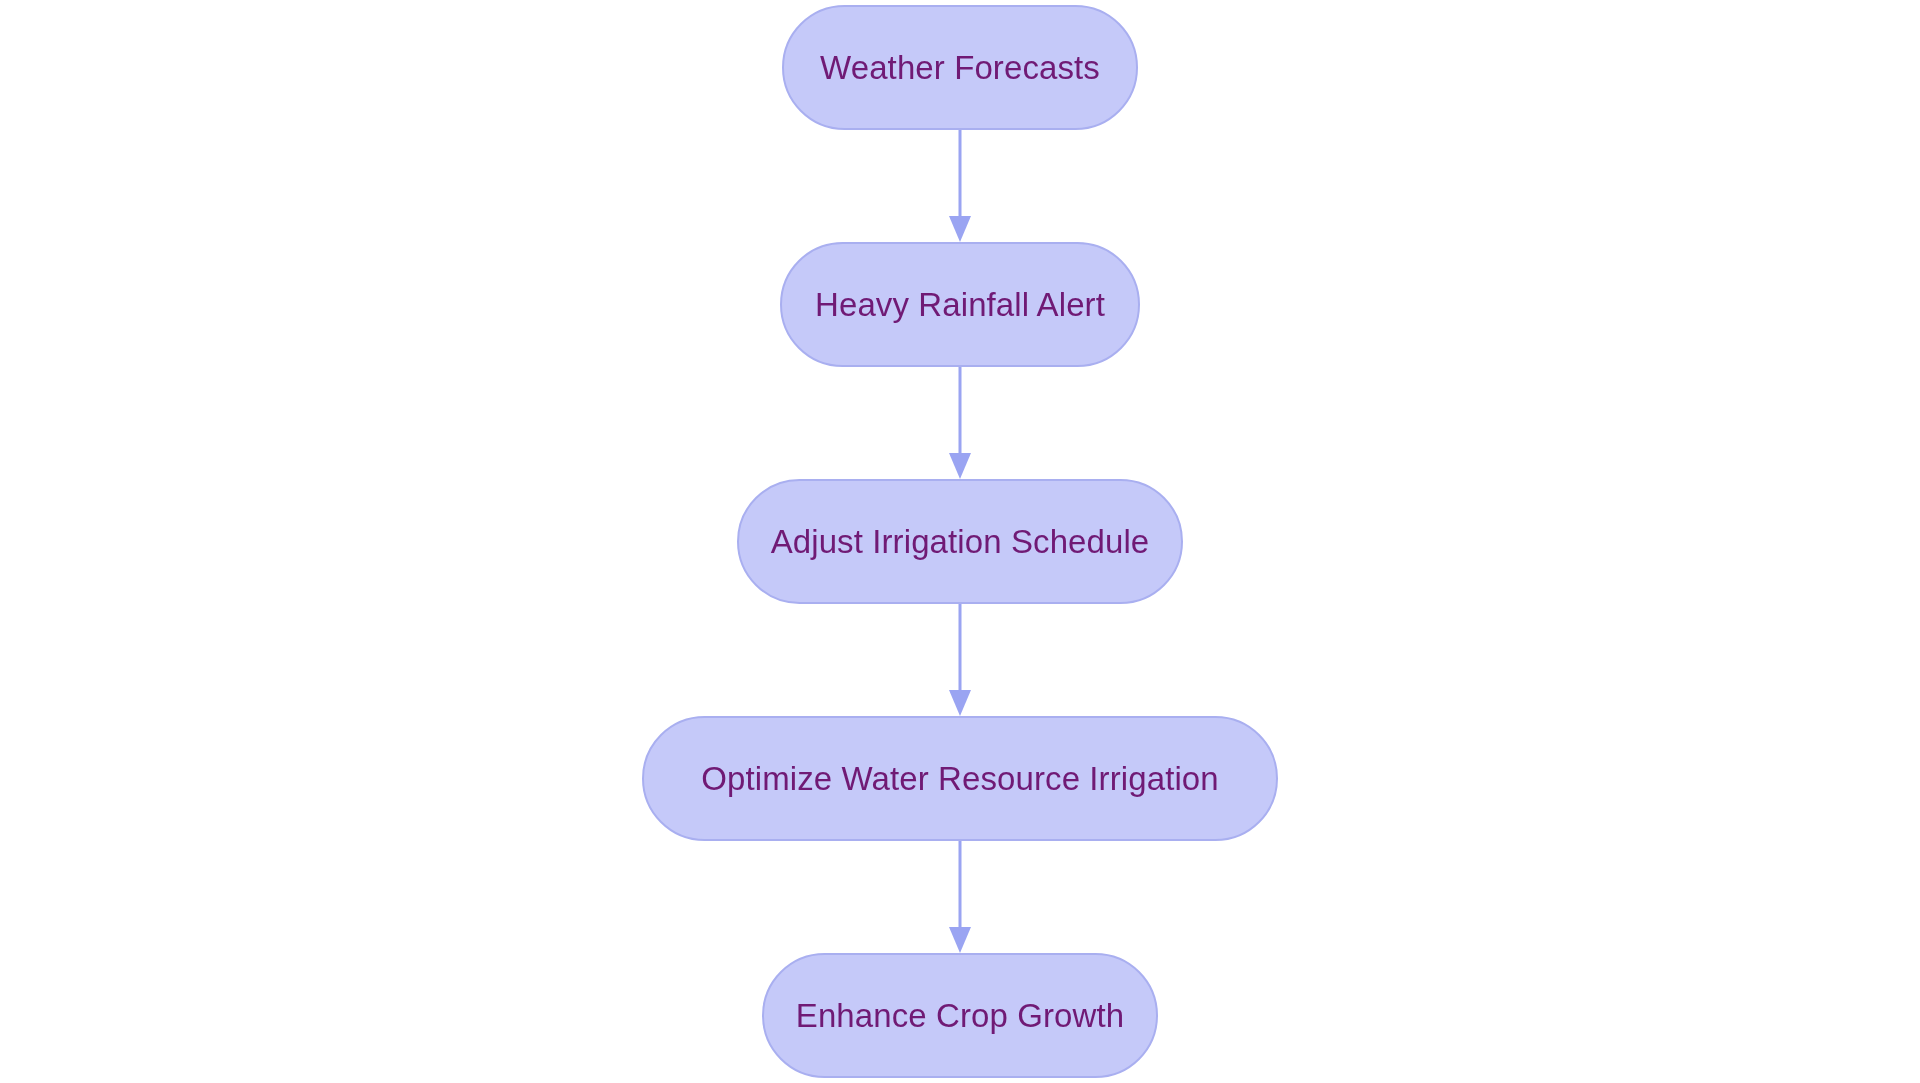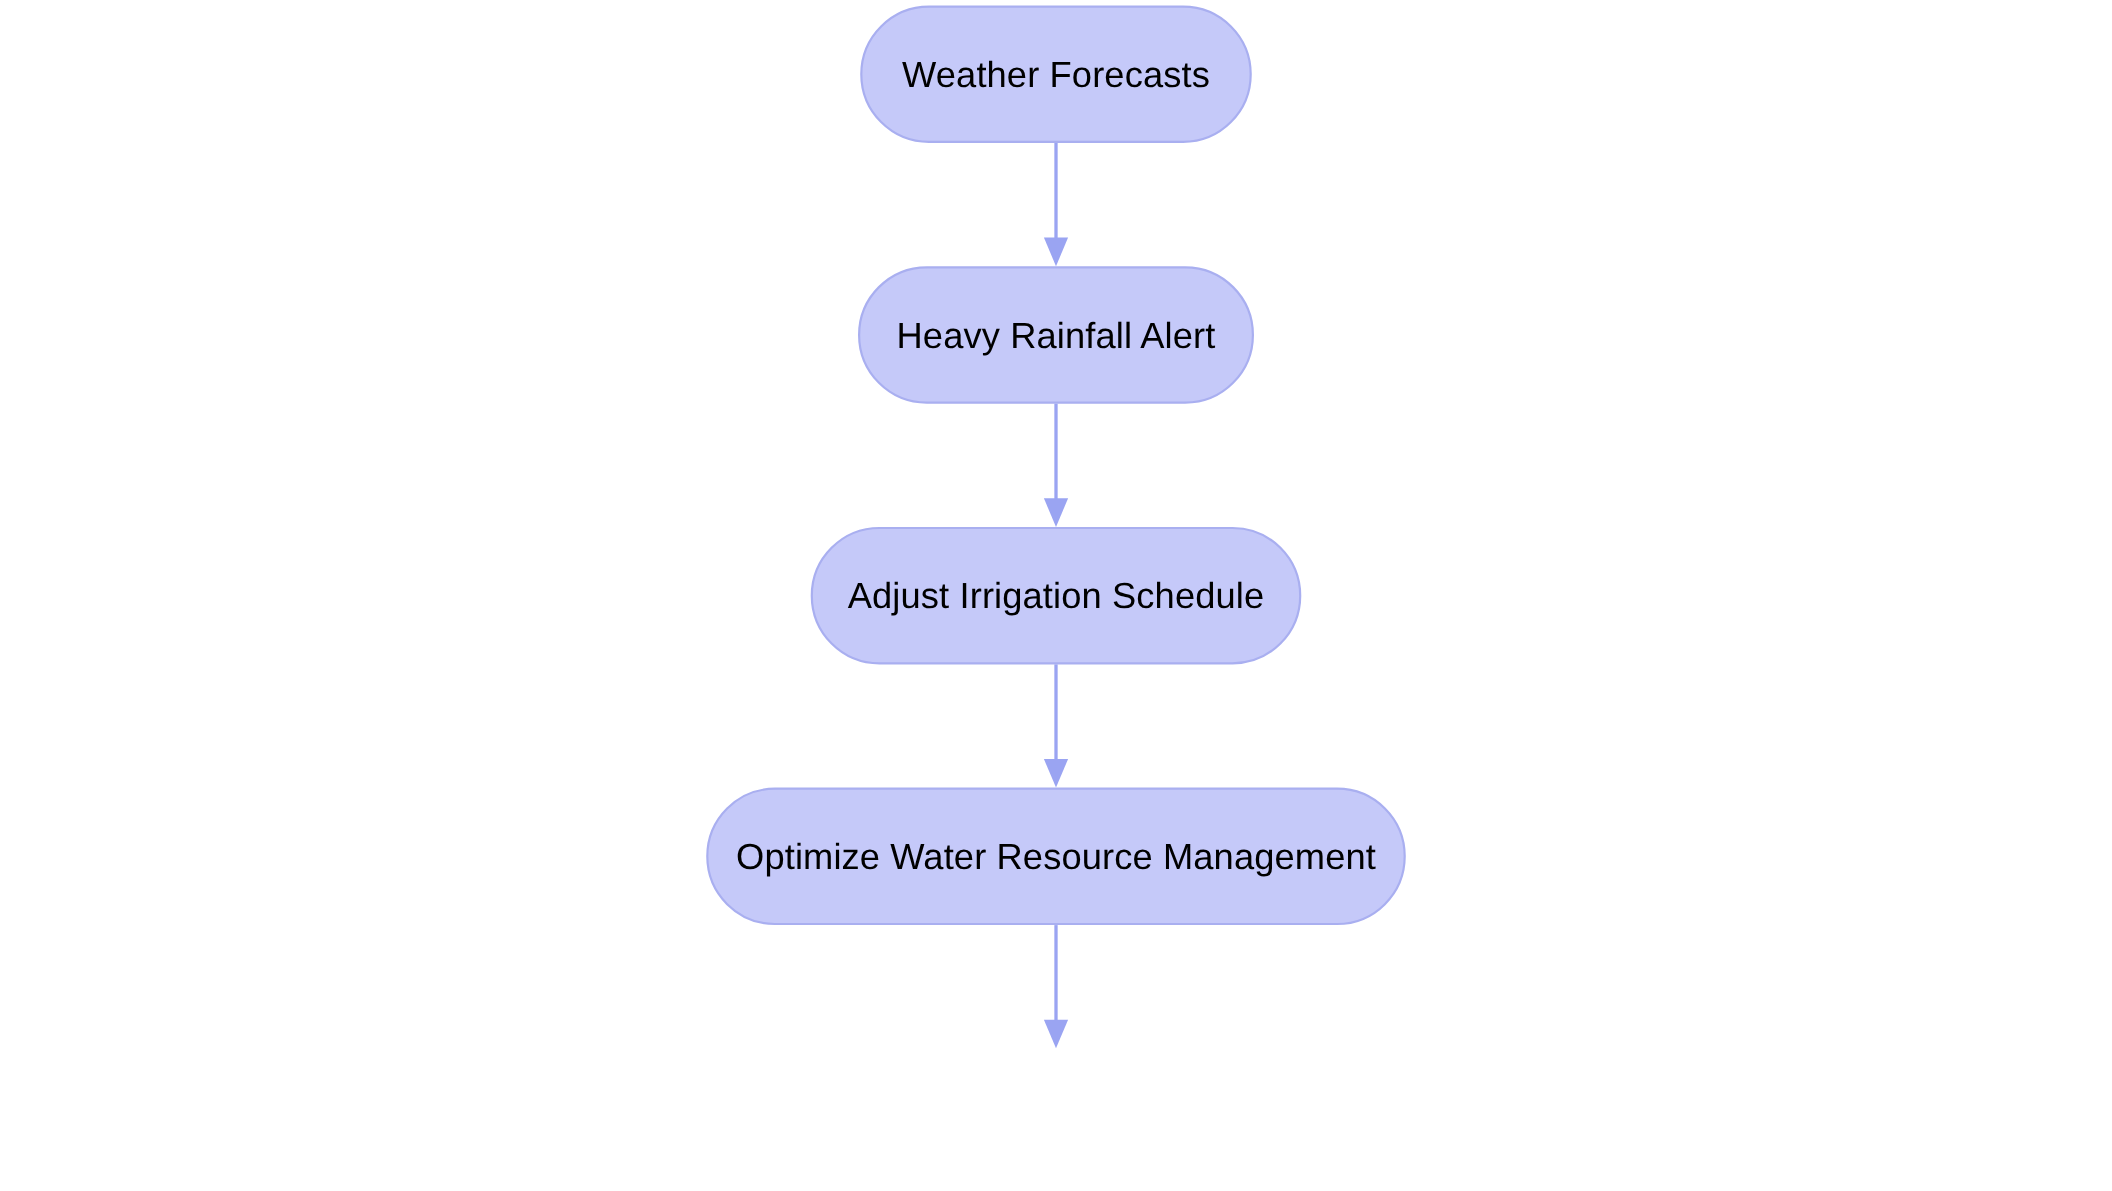--- a/index.html
+++ b/index.html
@@ -43,21 +43,21 @@
     background: #c5c9f9;
     border: 2px solid #a9aff0;
     display: flex;
     align-items: center;
     justify-content: center;
     padding: 0 46px;
     flex: 0 0 auto;
   }
 
   .flow-node-label {
-    color: #000000;
+    color: #701a75;
     font-family: "Liberation Sans", sans-serif;
     font-size: 33px;
     font-weight: 400;
     line-height: 1;
     white-space: nowrap;
     letter-spacing: 0.1px;
   }
 
   
   .flow-connector {
@@ -121,23 +121,26 @@
     <div class="flow-node node-w-3">
       <span class="flow-node-label">Adjust Irrigation Schedule</span>
     </div>
 
     <div class="flow-connector">
       <div class="connector-shaft"></div>
       <div class="connector-head"></div>
     </div>
 
     <div class="flow-node node-w-4">
-      <span class="flow-node-label">Optimize Water Resource Management</span>
+      <span class="flow-node-label">Optimize Water Resource Irrigation</span>
     </div>
 
     <div class="flow-connector">
       <div class="connector-shaft"></div>
       <div class="connector-head"></div>
     </div>
 
+    <div class="flow-node node-w-5">
+      <span class="flow-node-label">Enhance Crop Growth</span>
+    </div>
 
   </div>
 </div>
 
 </body></html>

